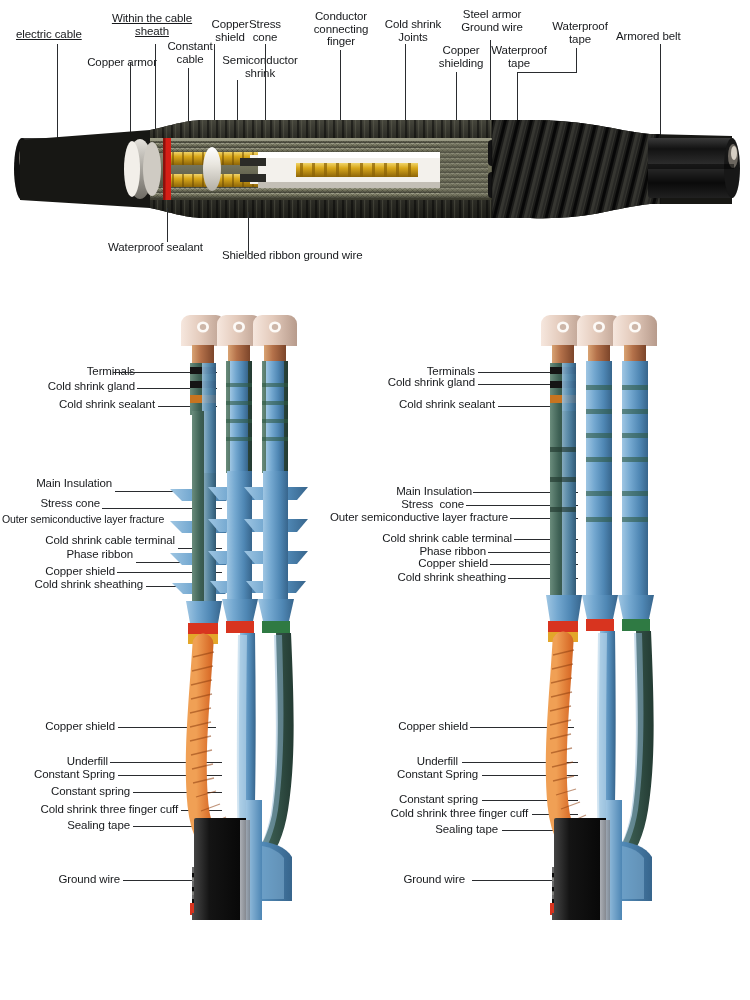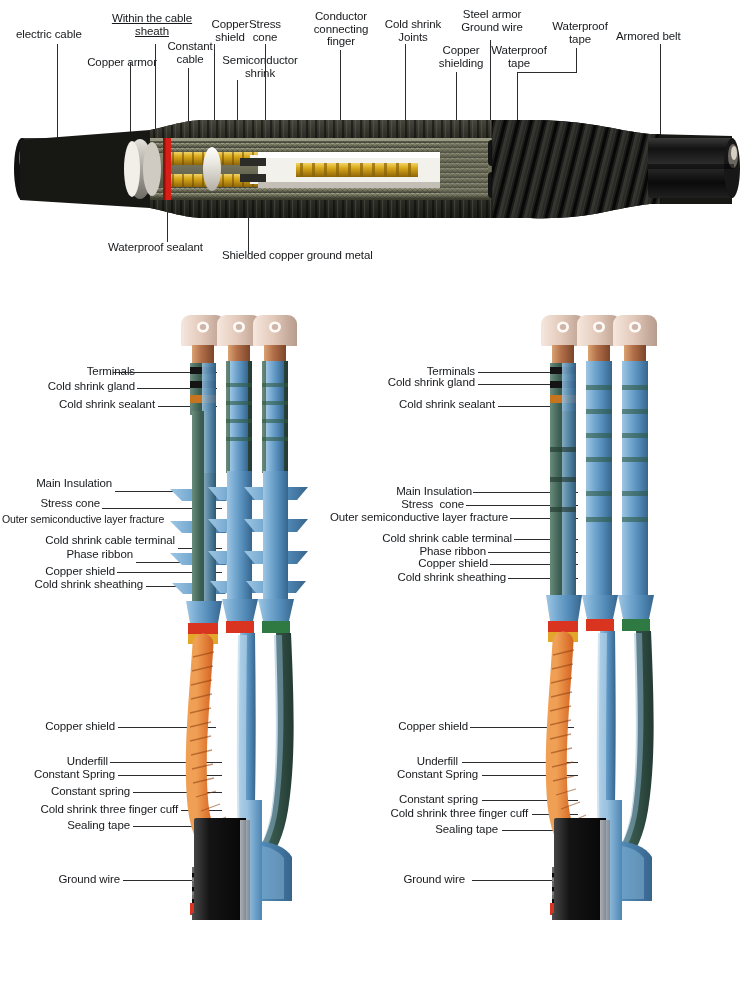--- a/index.html
+++ b/index.html
@@ -38,21 +38,21 @@
   #joint { position: absolute; left: 0; top: 108px; width: 750px; height: 122px; }
 
   
   .term { position: absolute; }
 </style>
 </head>
 <body>
 
 <div class="stage">
 
-  <div class="lbl" style="left:16px;  top:28px; width:90px;">electric cable</div>
+  <div class="lbl" style="left:16px;  top:28px; width:90px;text-decoration:underline;">electric cable</div>
   <div class="lbl" style="left:80px;  top:56px; width:84px;text-align:center;">Copper armor</div>
   <div class="lbl c" style="left:108px;top:12px; width:88px;text-decoration:underline;">Within the cable
 sheath</div>
   <div class="lbl c" style="left:160px;top:40px; width:60px;">Constant
 cable</div>
   <div class="lbl c" style="left:203px;top:18px; width:54px;">Copper
 shield</div>
   <div class="lbl c" style="left:216px;top:54px; width:88px;">Semiconductor
 shrink</div>
   <div class="lbl c" style="left:246px;top:18px; width:38px;">Stress
@@ -273,21 +273,21 @@
     <g>
       <rect x="648" y="30" width="86" height="60" rx="3" fill="url(#jacketG)"></rect>
       <ellipse cx="732" cy="60" rx="8" ry="30" fill="#171717"></ellipse>
       <ellipse cx="733" cy="48" rx="5" ry="12" fill="#6b665f"></ellipse>
       <ellipse cx="734" cy="45" rx="3" ry="7" fill="#d6cfc4"></ellipse>
       <rect x="648" y="56" width="86" height="5" fill="#000" opacity="0.5"></rect>
     </g>
   </svg>
 
   <div class="lbl" style="left:108px; top:241px; width:130px;">Waterproof sealant</div>
-  <div class="lbl" style="left:222px; top:249px; width:190px;">Shielded copper ground metal</div>
+  <div class="lbl" style="left:222px; top:249px; width:190px;">Shielded ribbon ground wire</div>
   <div class="ln v" style="left:167px; top:208px; height:34px;"></div>
   <div class="ln v" style="left:248px; top:212px; height:42px;"></div>
 
   <div class="lbl r" style="left:0px;  top:365px; width:135px;">Terminals</div>
   <div class="lbl r" style="left:0px;  top:380px; width:135px;">Cold shrink gland</div>
   <div class="lbl r" style="left:0px;  top:398px; width:155px;">Cold shrink sealant</div>
   <div class="lbl r" style="left:0px;  top:477px; width:112px;">Main Insulation</div>
   <div class="lbl r" style="left:0px;  top:497px; width:100px;">Stress cone</div>
   <div class="lbl" style="left:2px;  top:513px; width:175px; font-size:10.5px;">Outer semiconductive layer fracture</div>
   <div class="lbl r" style="left:0px;  top:534px; width:175px;">Cold shrink cable terminal</div>

